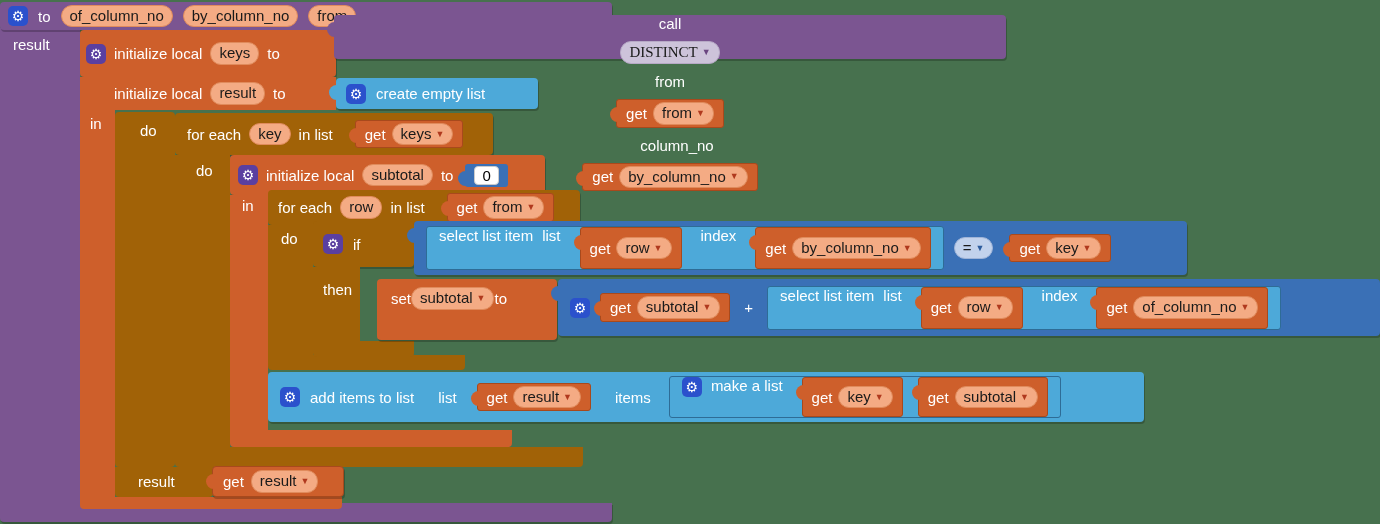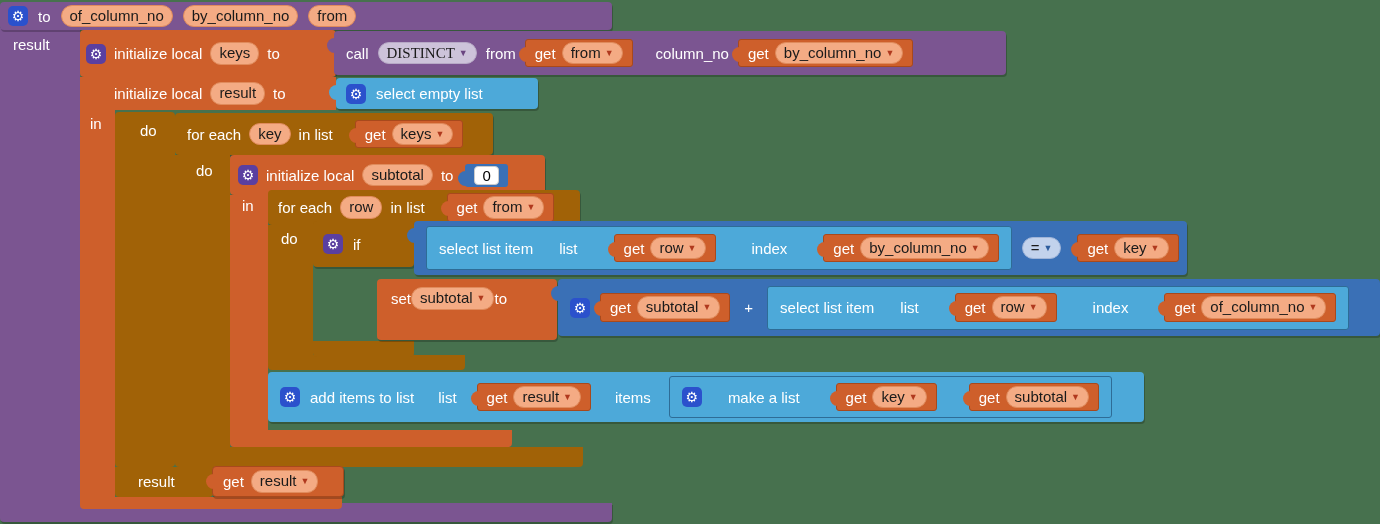--- a/index.html
+++ b/index.html
@@ -26,21 +26,21 @@
   .tri.or{color:#B0391E;} .tri.pu{color:#6A4580;} .tri.bl{color:#2D5C9D;}
   .gear{width:20px;height:20px;min-width:20px;border-radius:5px;color:#fff;display:inline-flex;
         align-items:center;justify-content:center;font-size:14px;line-height:1;}
   .gblue{background:#2B51CC;} .gpurple{background:#5A3FA0;}
   .vb{position:relative;display:inline-flex;align-items:center;gap:6px;padding:2px 9px;
       border-radius:3px;white-space:nowrap;}
   .vb.orange{border:1px solid #A8491C;}
   .vb::before,.tabbed::before{content:"";position:absolute;left:-7px;top:7px;width:9px;height:15px;
       background:inherit;border-radius:8px 0 0 8px;}
   .tabbed{position:absolute;}
-  .sel{display:inline-flex;align-items:center;gap:26px;padding:0 12px;height:42px;border-radius:3px;
+  .sel{display:inline-flex;gap:9px;padding:0 12px;height:42px;border-radius:3px;
        position:relative;border:1.5px solid #2E6C96;}
   .lbl{position:absolute;color:#fff;}
 </style>
 </head>
 <body>
 
 <div class="canvas">
 
   <div class="abs purple" style="left:0;top:28px;width:80px;height:478px;"></div>
   <div class="abs purple rb shadow" style="left:0;top:503px;width:612px;height:19px;"></div>
@@ -72,21 +72,21 @@
     <span class="w">to</span>
   </div>
   <div class="abs orange row" style="left:80px;top:77px;width:256px;height:33px;gap:8px;padding:0 0 0 34px;">
     <span class="w">initialize local</span>
     <span class="chip salmon">
         <span>result</span>
       </span>
     <span class="w">to</span>
   </div>
 
-  <div class="abs purple rt row tabbed shadow" style="left:334px;top:31px;width:672px;height:44px;gap:9px;padding:0 12px;">
+  <div class="abs purple rt row tabbed shadow" style="left:334px;top:15px;width:672px;height:44px;gap:9px;padding:0 12px;flex-direction:column;">
     <span class="w">call</span>
     <span class="chip lav">
       <span>DISTINCT</span>
       <span class="tri pu">▼</span>
     </span>
     <span class="w">from</span>
     <span class="vb orange">
       <span class="w">get</span>
       <span class="chip salmon">
           <span>from</span>
@@ -98,21 +98,21 @@
       <span class="w">get</span>
       <span class="chip salmon">
           <span>by_column_no</span>
           <span class="tri or">▼</span>
         </span>
     </span>
   </div>
 
   <div class="abs lblue rt row tabbed shadow" style="left:336px;top:78px;width:202px;height:31px;gap:10px;padding:0 10px;">
     <span class="gear gblue">⚙</span>
-    <span class="w">select empty list</span>
+    <span class="w">create empty list</span>
   </div>
 
   <div class="abs olive rt" style="left:115px;top:112px;width:60px;height:355px;">
     <span class="w" style="position:absolute;left:25px;top:10px;">do</span>
   </div>
   <div class="abs olive rb" style="left:115px;top:467px;width:98px;height:30px;">
     <span class="w" style="position:absolute;left:23px;top:6px;">result</span>
   </div>
 
   <div class="abs olive rt row shadow" style="left:175px;top:113px;width:318px;height:42px;gap:8px;padding:0 12px;">
@@ -165,20 +165,23 @@
     </span>
   </div>
   <div class="abs olive" style="left:268px;top:225px;width:45px;height:130px;">
     <span class="w" style="position:absolute;left:13px;top:5px;">do</span>
   </div>
   <div class="abs olive rb" style="left:268px;top:355px;width:197px;height:15px;"></div>
 
   <div class="abs olive rt row shadow" style="left:313px;top:221px;width:101px;height:46px;gap:10px;padding:0 10px;">
     <span class="gear gpurple">⚙</span>
     <span class="w">if</span>
+  </div>
+  <div class="abs olive" style="left:313px;top:267px;width:47px;height:74px;">
+    <span class="w" style="position:absolute;left:10px;top:14px;">then</span>
   </div>
   <div class="abs olive rb" style="left:313px;top:341px;width:101px;height:16px;"></div>
 
   <div class="abs dblue rt row tabbed shadow" style="left:414px;top:221px;width:773px;height:54px;gap:10px;padding:0 12px;">
     <span class="sel lblue">
       <span class="w">select list item</span>
       <span class="w">list</span>
       <span class="vb orange" style="margin-left:10px;">
         <span class="w">get</span>
         <span class="chip salmon">

